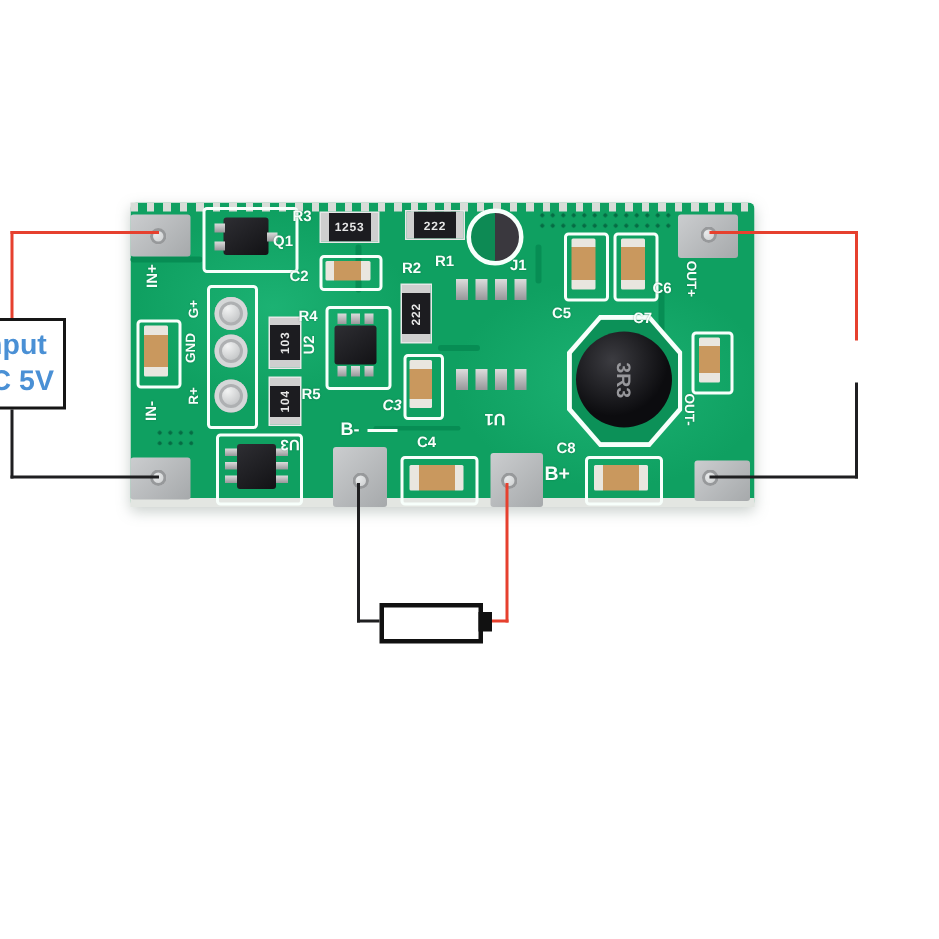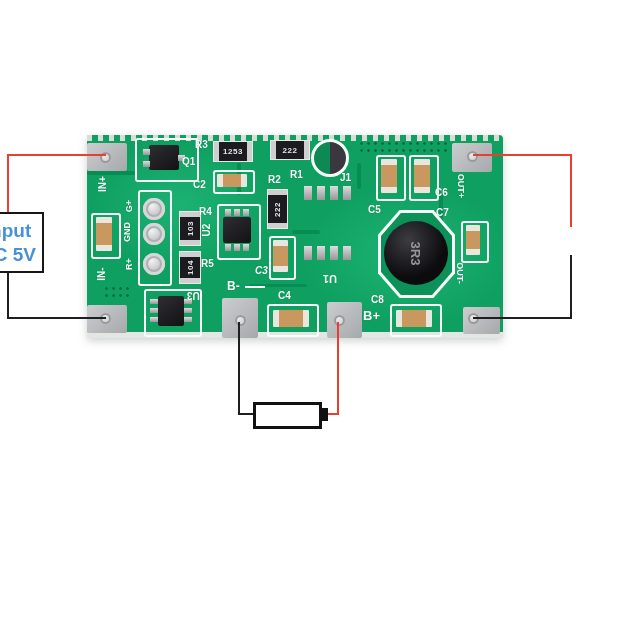--- a/index.html
+++ b/index.html
@@ -182,21 +182,21 @@
     <div class="abs pin" style="left:243px;top:111px;width:8px;height:14px;"></div>
     <div class="abs pin" style="left:256px;top:111px;width:8px;height:14px;"></div>
     <div class="abs silk rot180" style="left:236px;top:139px;font-size:11px;">U1</div>
 
     <div class="abs silk" style="left:281px;top:70px;">C5</div>
     <div class="abs octo" style="left:291px;top:75px;width:77px;height:88px;background:var(--silk);z-index:2;"></div>
     <div class="abs octo" style="left:294px;top:78px;width:71px;height:82px;background:#0c9158;z-index:2;"></div>
     <div class="abs" id="inductor-coil" style="left:297px;top:86px;width:64px;height:64px;">
       <span class="mark">3R3</span>
     </div>
-    <div class="abs silk" style="left:349px;top:73px;">C7</div>
+    <div class="abs silk" style="left:335px;top:73px;">C7</div>
 
     <div class="abs obox" style="left:289px;top:20px;width:26px;height:42px;"></div>
     <div class="abs cap v" style="left:294px;top:24px;width:16px;height:34px;"></div>
     <div class="abs obox" style="left:322px;top:20px;width:26px;height:42px;"></div>
     <div class="abs cap v" style="left:327px;top:24px;width:16px;height:34px;"></div>
     <div class="abs silk" style="left:348px;top:53px;">C6</div>
 
     <div class="abs obox" style="left:374px;top:86px;width:24px;height:38px;"></div>
     <div class="abs cap v" style="left:379px;top:90px;width:14px;height:30px;"></div>
 

